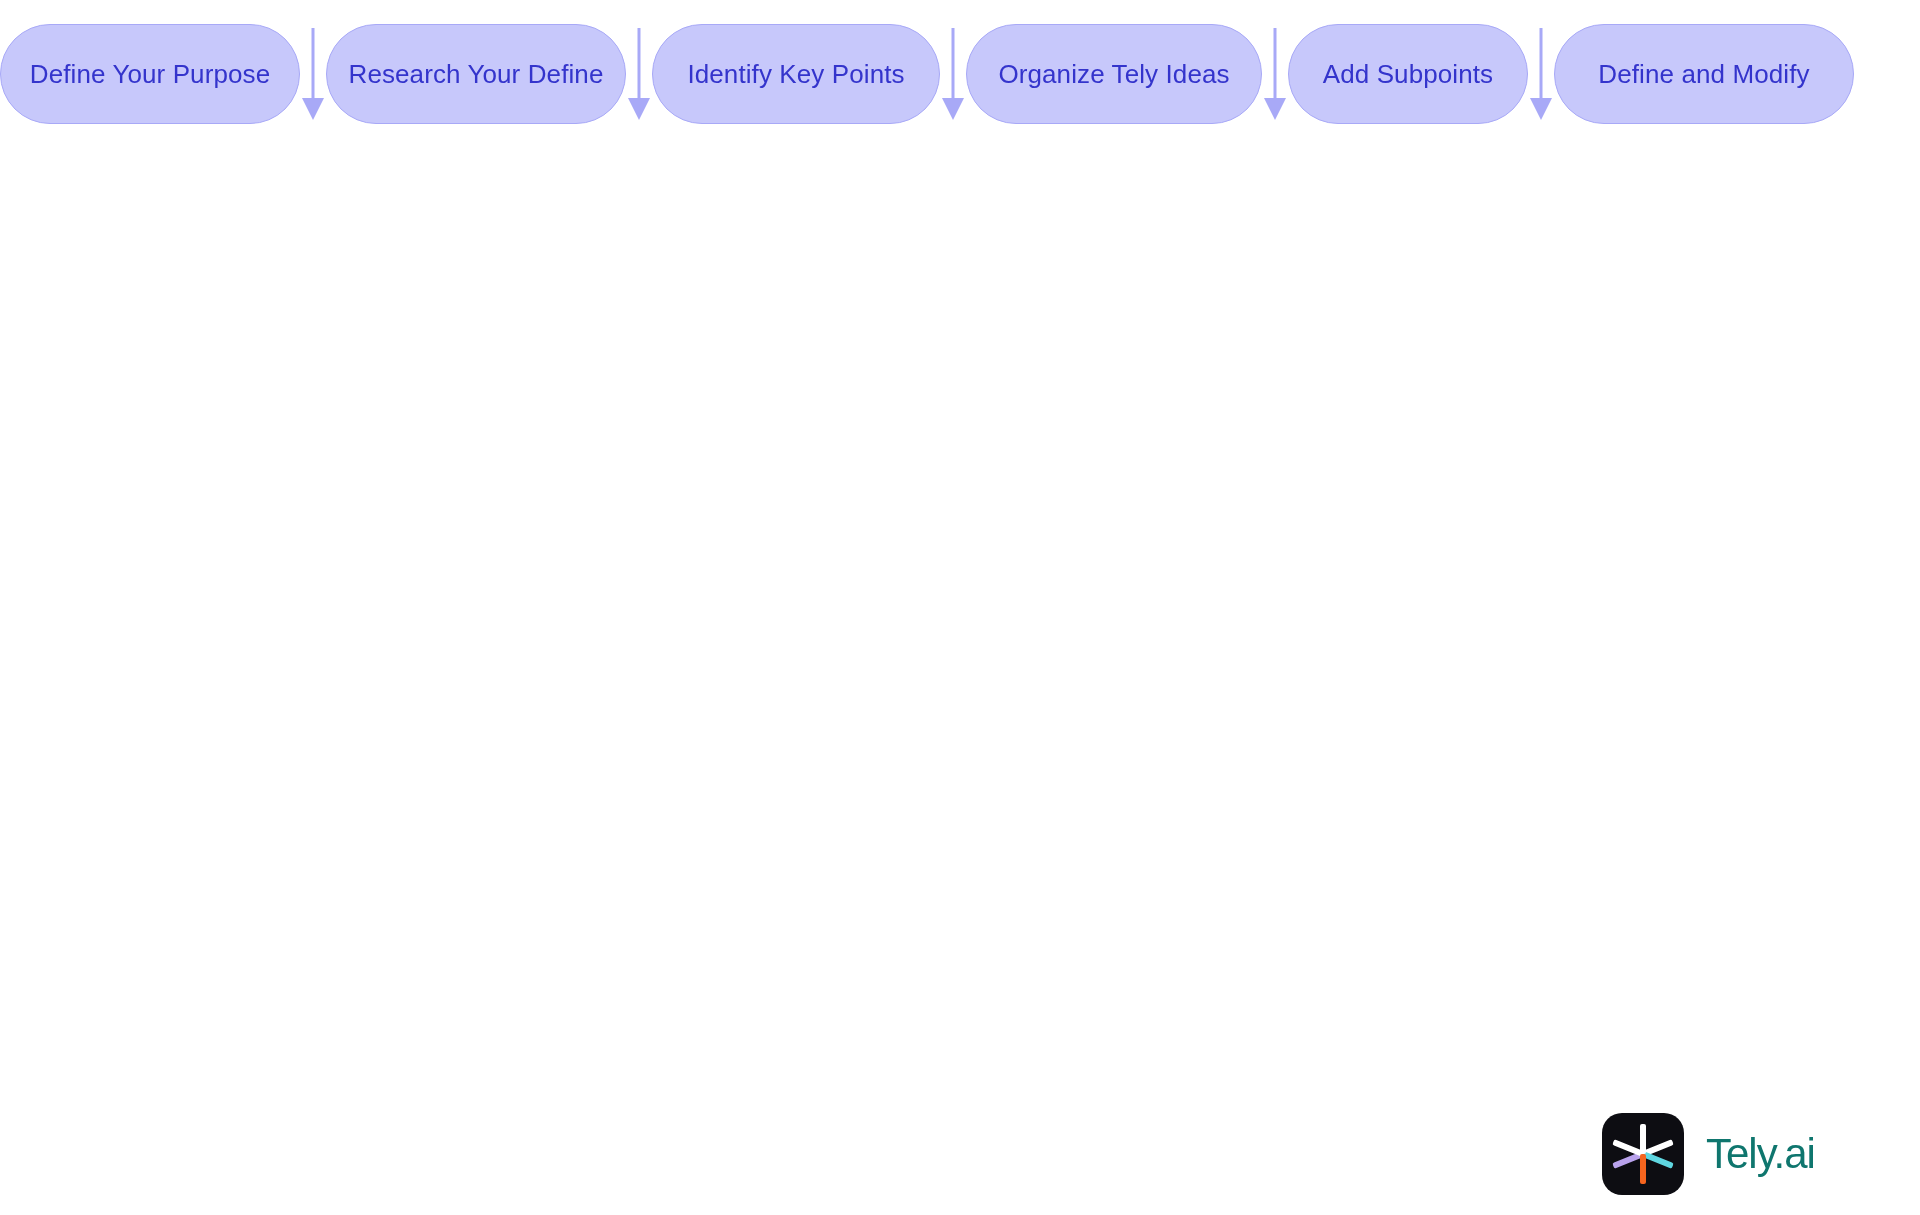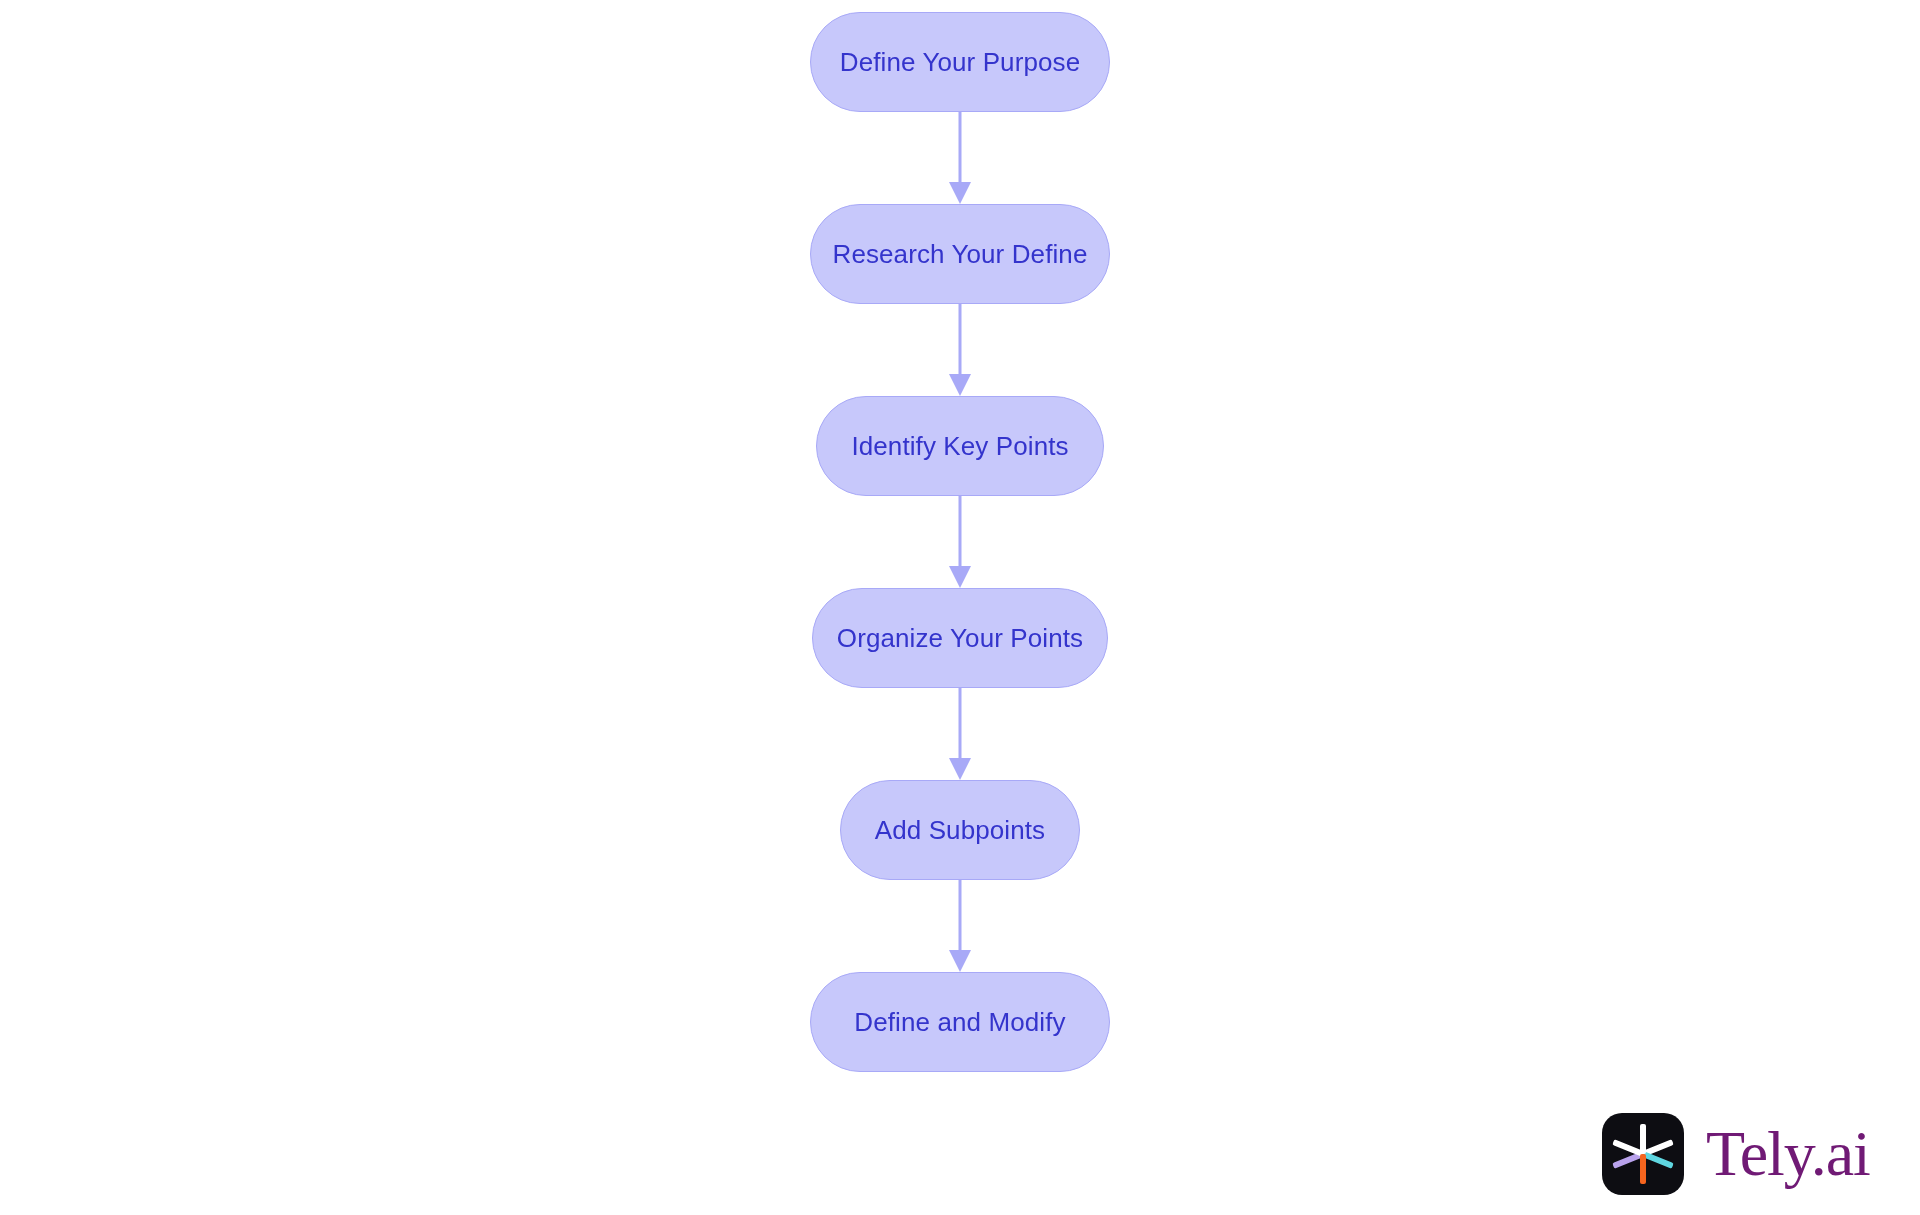--- a/index.html
+++ b/index.html
@@ -21,24 +21,24 @@
     left: 0;
     top: 0;
     width: 1920px;
     height: 1215px;
   }
 
   
   .flow-column {
     position: absolute;
     left: 0;
-    top: 12px;
+    top: 24px;
     width: 1920px;
     display: flex;
-    flex-direction: column;
+    flex-direction: row;
     align-items: center;
   }
 
   .flow-node {
     box-sizing: border-box;
     height: 100px;
     border-radius: 50px;
     background: #c7c8fb;
     border: 1.6px solid #a8a9f7;
     display: flex;
@@ -138,23 +138,23 @@
     transform-origin: 100% 50%;
     transform: translate(-100%, -50%) rotate(22deg);
   }
   .spoke-lr {
     width: 32px; height: 6px;
     background: #5fd6e0;
     transform-origin: 0% 50%;
     transform: translate(0%, -50%) rotate(22deg);
   }
   .brand-name {
-    color: #701a75;
-    font-size: 64px;
-    font-family: Liberation Serif, serif;
+    color: #0f766e;
+    font-size: 42px;
+    font-family: Liberation Sans, sans-serif;
     font-weight: 400;
     letter-spacing: -1px;
     line-height: 1;
     white-space: nowrap;
     user-select: none;
   }
 </style>
 </head>
 <body>
 
@@ -176,21 +176,21 @@
         <span class="conn-head"></span>
       </div>
       <div class="flow-node" style="width: 288px;">
         <span class="flow-node-label">Identify Key Points</span>
       </div>
       <div class="flow-connector">
         <span class="conn-line"></span>
         <span class="conn-head"></span>
       </div>
       <div class="flow-node" style="width: 296px;">
-        <span class="flow-node-label">Organize Your Points</span>
+        <span class="flow-node-label">Organize Tely Ideas</span>
       </div>
       <div class="flow-connector">
         <span class="conn-line"></span>
         <span class="conn-head"></span>
       </div>
       <div class="flow-node" style="width: 240px;">
         <span class="flow-node-label">Add Subpoints</span>
       </div>
       <div class="flow-connector">
         <span class="conn-line"></span>

